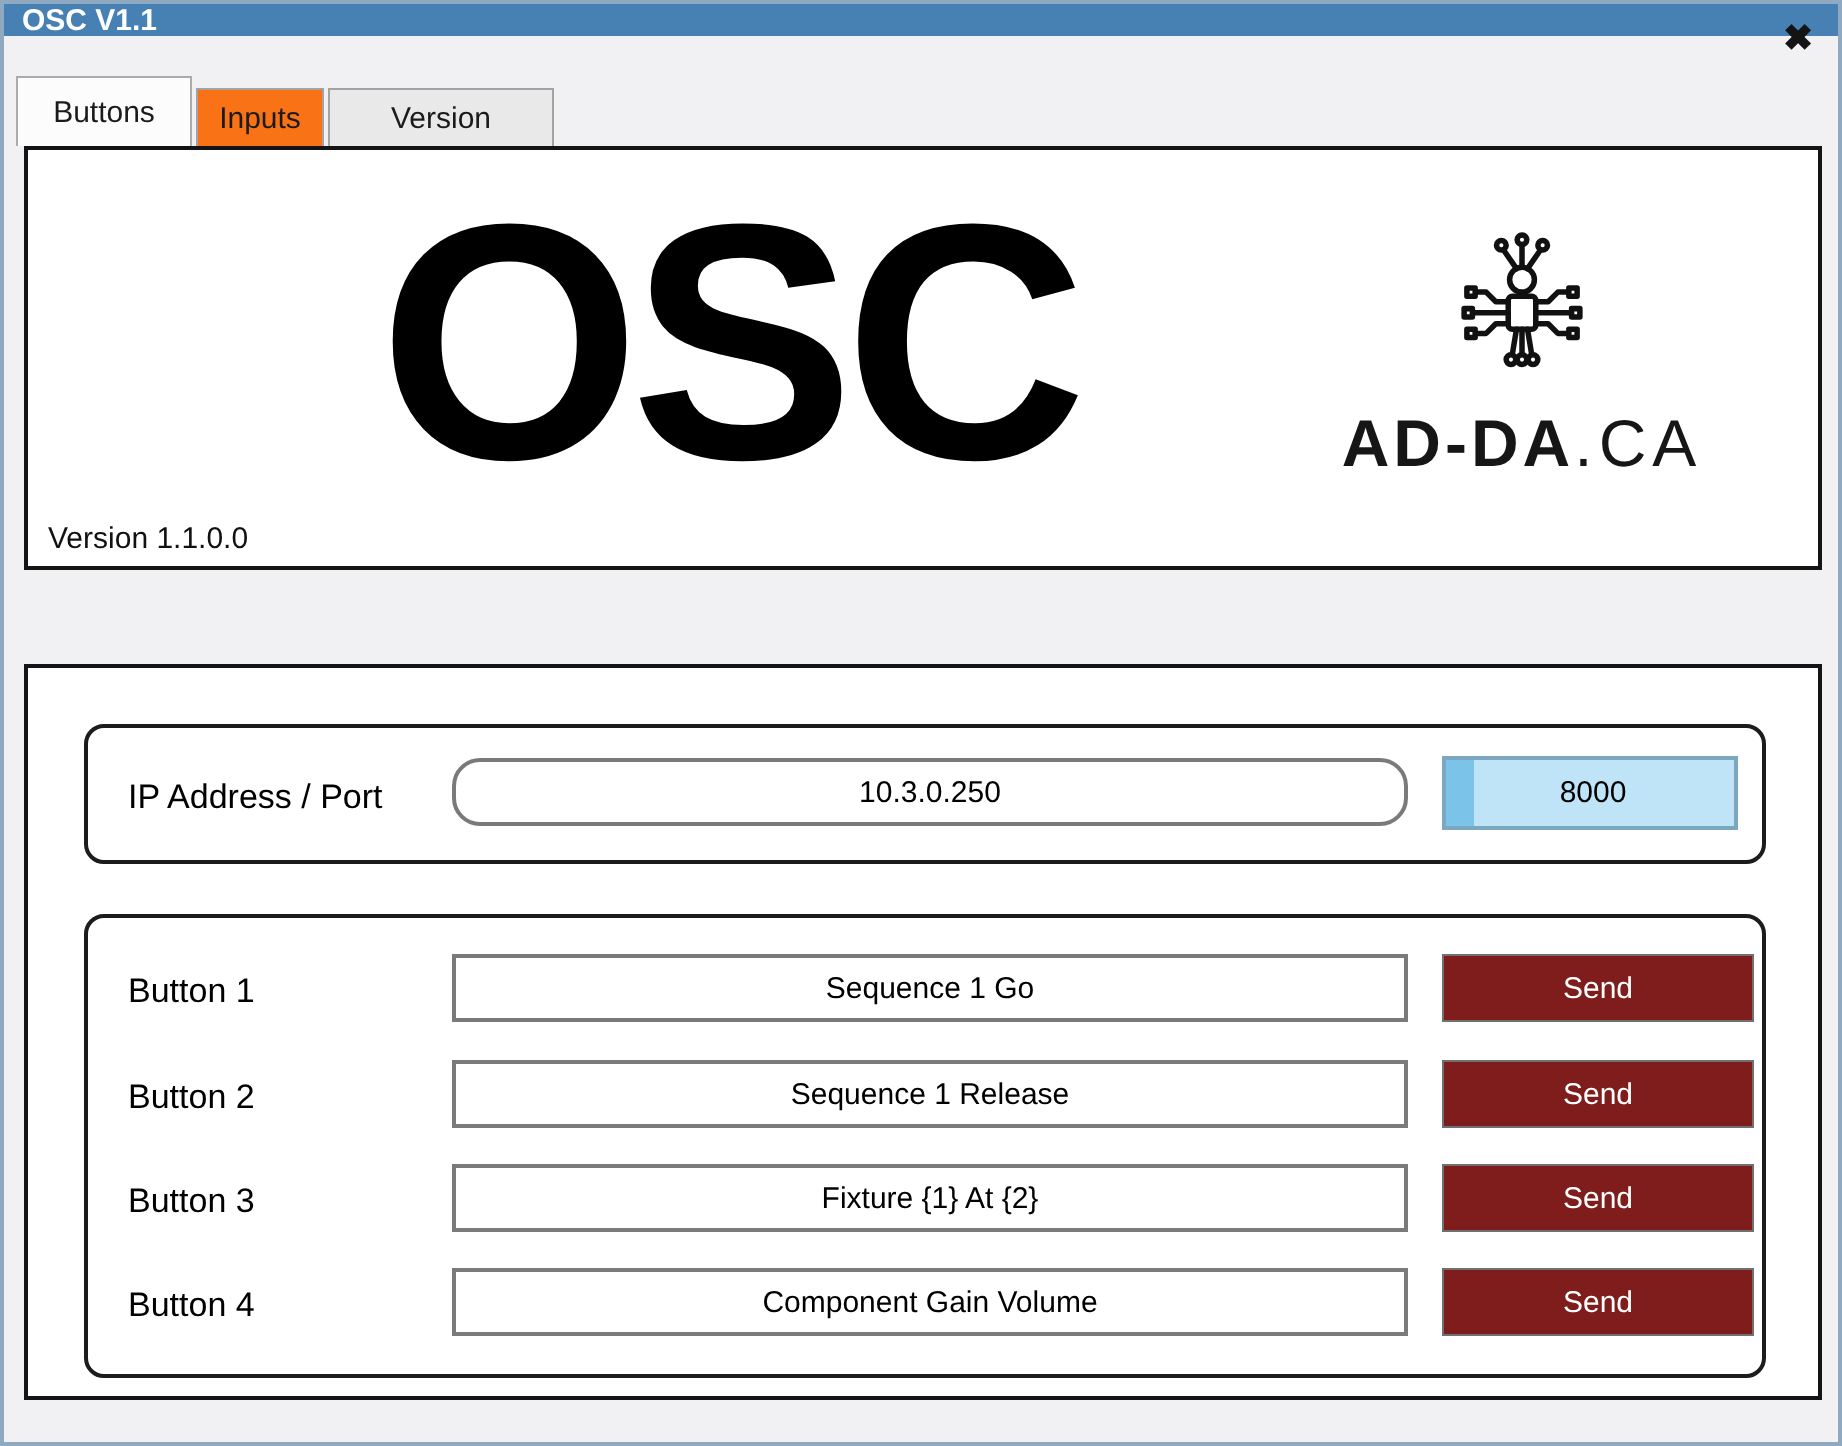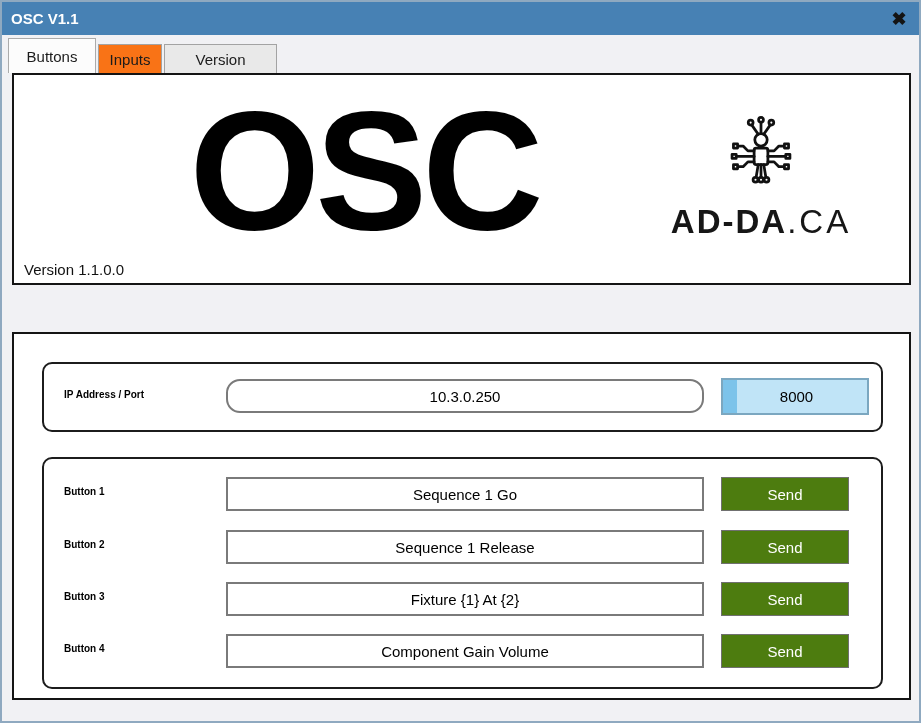--- a/index.html
+++ b/index.html
@@ -8,21 +8,21 @@
 
   .window {
     position:relative; width:921px; height:723px;
     background:#f1f1f4;
     border:2px solid #8fa9c0;
     overflow:hidden;
   }
 
   
   .titlebar {
-    position:absolute; left:0; top:0; right:0; height:33px;
+    position:absolute; left:0; top:0; right:0; height:16px;
     background:#4781b4; color:#ffffff;
     display:flex; align-items:center;
     padding-left:9px;
     font-size:15px; font-weight:bold;
   }
   .close-btn {
     position:absolute; right:8px; top:5px;
     width:24px; height:24px;
     display:flex; align-items:center; justify-content:center;
     color:#141414; font-size:18px; font-weight:bold; cursor:pointer;
@@ -74,21 +74,21 @@
     position:absolute; left:10px; top:330px; width:899px; height:368px;
     background:#ffffff; border:2px solid #141414;
   }
   .groupbox {
     position:absolute; left:28px; width:841px;
     border:2px solid #1c1c1c; border-radius:10px; background:#ffffff;
   }
   .group-ip { top:28px; height:70px; }
   .group-buttons { top:123px; height:232px; }
 
-  .row-label { position:absolute; left:20px; font-size:10px; font-weight:bold; color:#000; }
+  .row-label { position:absolute; left:20px; font-size:17px; font-weight:normal; color:#000; }
   .text-field {
     position:absolute; left:182px; width:478px; height:34px;
     border:2px solid #7a7a7a; background:#ffffff;
     text-align:center; font-size:15px; color:#000;
     font-family:"Liberation Sans", sans-serif;
     outline:none;
   }
 
   
   .port-field {
@@ -96,22 +96,22 @@
     border:2px solid #7ba7c0; background:#c0e4f7; overflow:hidden;padding-left:34px;
   }
   .port-strip { position:absolute; left:0; top:0; bottom:0; width:14px; background:#7cc3ea; }
   .port-input {
     position:absolute; left:14px; right:0; top:0; bottom:0; width:119px;
     border:none; background:transparent; text-align:center; font-size:15px; color:#000;
     font-family:"Liberation Sans", sans-serif; outline:none;
   }
 
   .send-btn {
-    position:absolute; left:677px; width:128px; height:34px;
-    background:#4d7c0f; border:1px solid #707070;
+    position:absolute; left:677px; width:156px; height:34px;
+    background:#7f1d1d; border:1px solid #707070;
     color:#ffffff; font-size:15px;
     display:flex; align-items:center; justify-content:center;
     cursor:pointer;
   }
 
   
   .r0 .row-label{top:27px;} .r0 .text-field{top:18px;} .r0 .send-btn{top:18px;}
   .r1 .row-label{top:80px;} .r1 .text-field{top:71px;} .r1 .send-btn{top:71px;}
   .r2 .row-label{top:132px;} .r2 .text-field{top:123px;} .r2 .send-btn{top:123px;}
   .r3 .row-label{top:184px;} .r3 .text-field{top:175px;} .r3 .send-btn{top:175px;}

